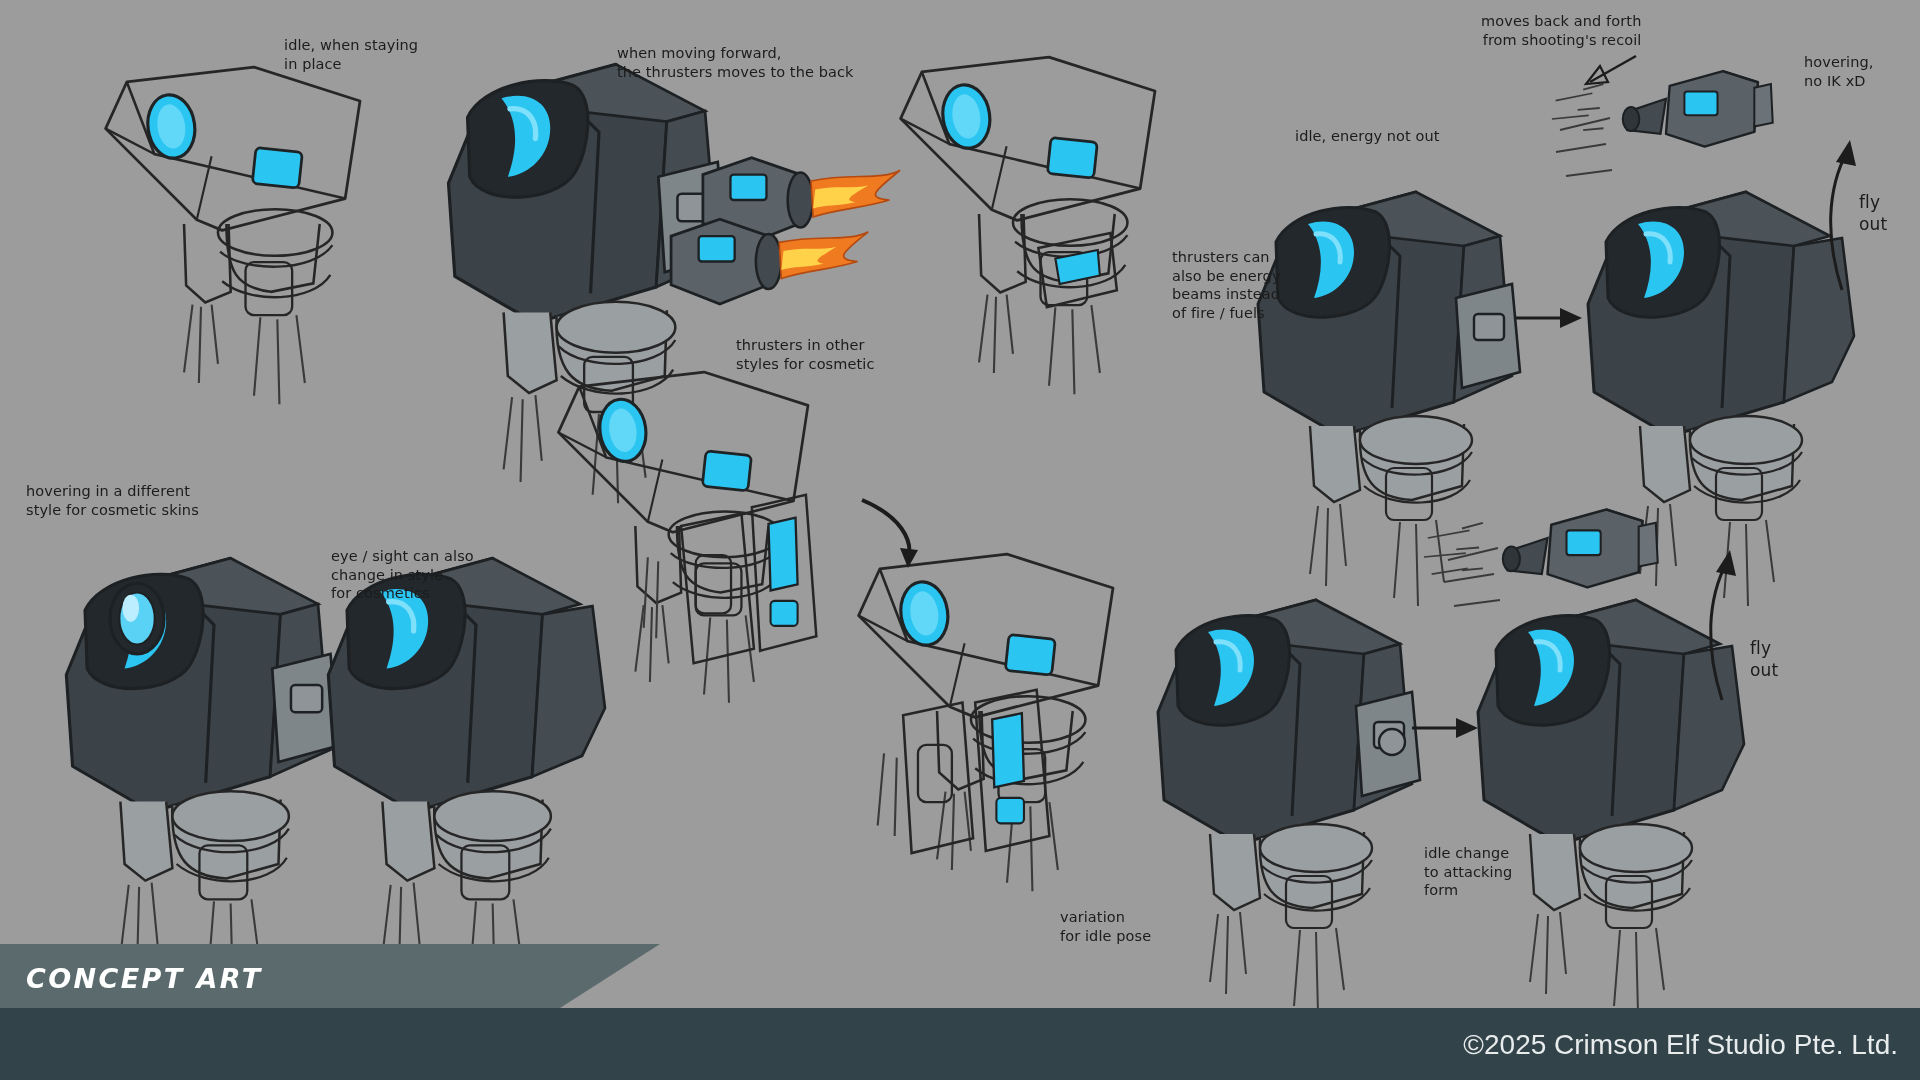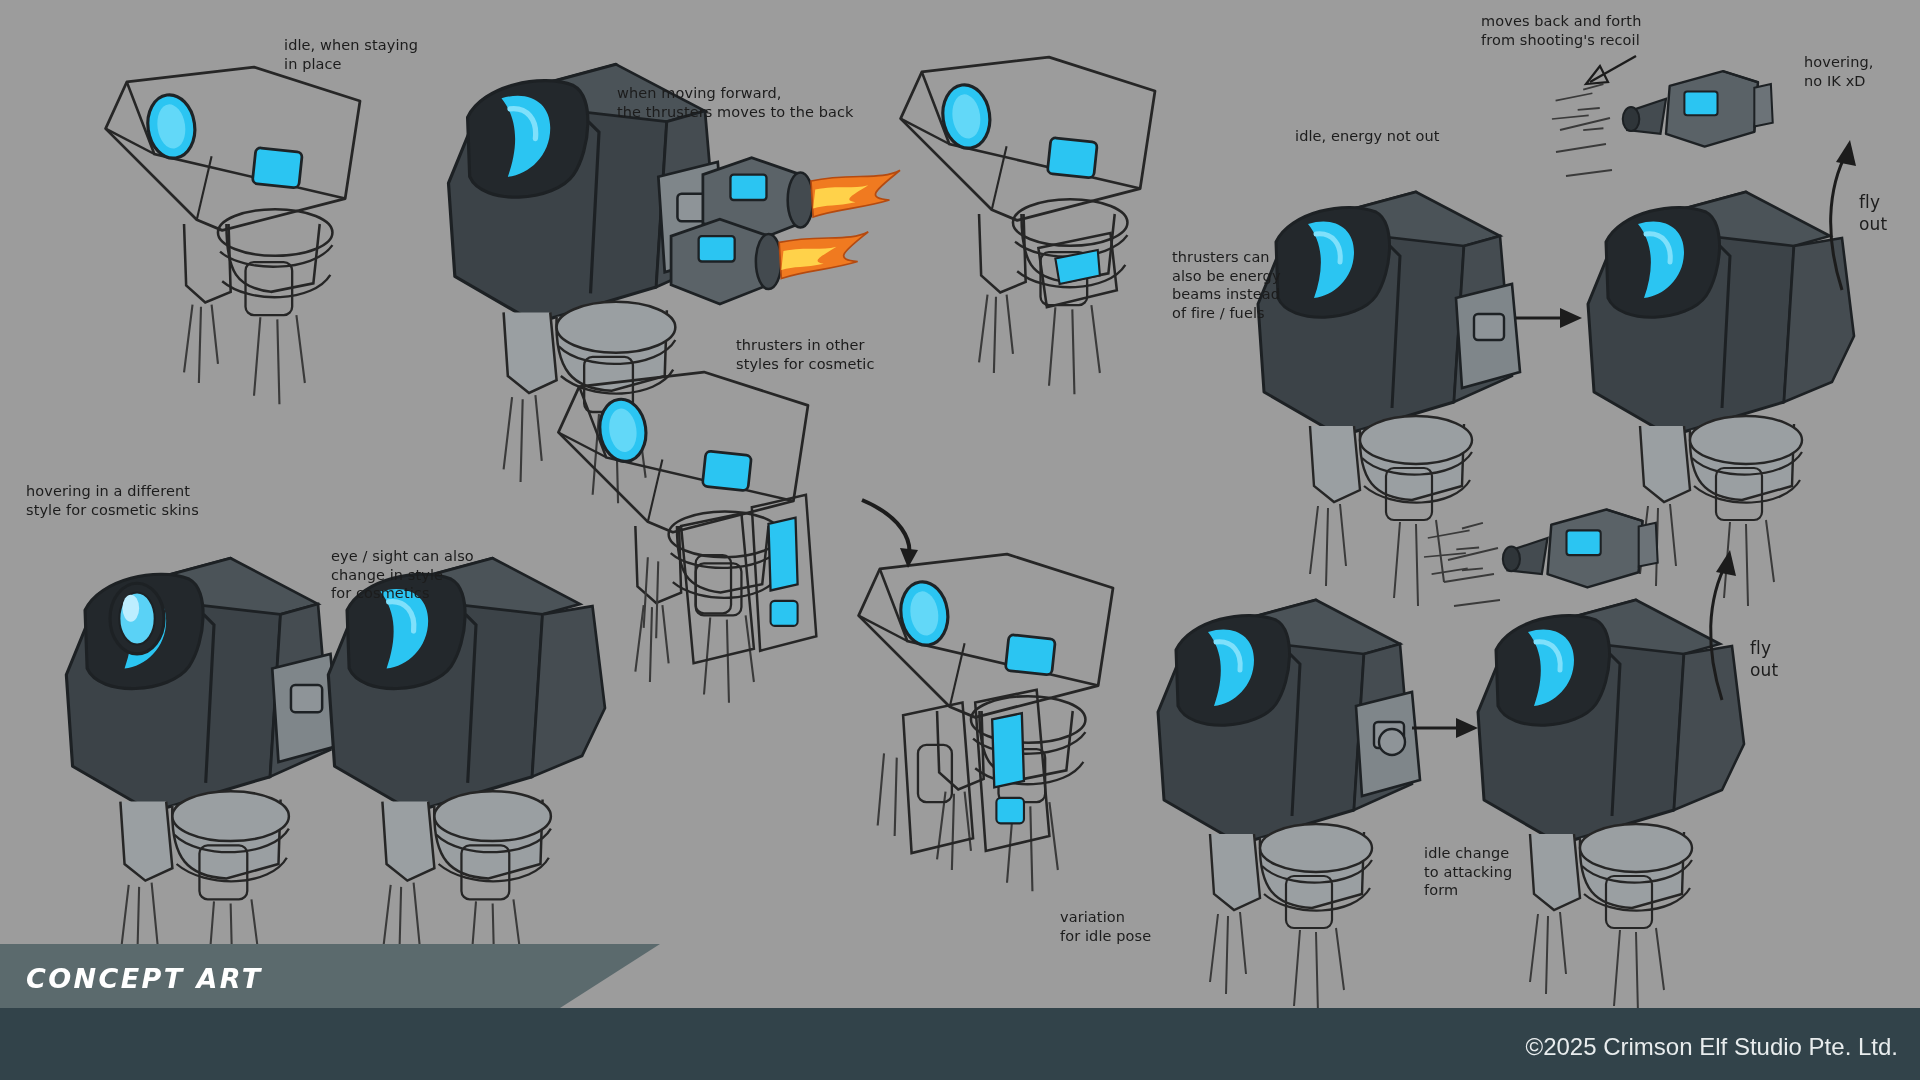--- a/index.html
+++ b/index.html
@@ -44,21 +44,21 @@
     position:absolute;left:24px;bottom:4px;
     color:#ffffff;
     font-family:"DejaVu Sans", sans-serif;
     font-weight:bold;font-style:italic;
     font-size:58px;letter-spacing:-0.5px;
   }
   #banner .copyright{
     position:absolute;right:22px;bottom:19px;
     color:#e8eced;
     font-family:"Liberation Sans", sans-serif;
-    font-size:24px;
+    font-size:28px;
   }
 </style>
 </head>
 <body>
 
 <div id="sheet">
 
   <svg class="layer" viewBox="0 0 1920 1080">
     <defs>
       <g id="mechLine">
@@ -256,36 +256,36 @@
     </g>
 
     <g>
       <path d="M1560 130 L1610 118 M1556 152 L1606 144 M1566 176 L1612 170" fill="none" stroke="#3a3a3a" stroke-width="2"></path>
       <path d="M1448 560 L1498 548 M1444 582 L1494 574 M1454 606 L1500 600" fill="none" stroke="#3a3a3a" stroke-width="2"></path>
     </g>
   </svg>
 
   <div class="note" style="left:284px;top:36px;">idle, when staying
 in place</div>
-  <div class="note" style="left:617px;top:44px;margin-top:40px;">when moving forward,
+  <div class="note" style="left:617px;top:44px;">when moving forward,
 the thrusters moves to the back</div>
   <div class="note" style="left:1128px;top:248px;margin-left:44px;">thrusters can
 also be energy
 beams instead
 of fire / fuels</div>
   <div class="note" style="left:736px;top:336px;">thrusters in other
 styles for cosmetic</div>
   <div class="note" style="left:26px;top:482px;">hovering in a different
 style for cosmetic skins</div>
   <div class="note" style="left:331px;top:504px;margin-top:43px;">eye / sight can also
 change in style
 for cosmetics</div>
   <div class="note" style="left:1060px;top:908px;">variation
 for idle pose</div>
-  <div class="note" style="left:1481px;top:12px;">moves back and forth
+  <div class="note" style="left:1481px;top:12px;text-align:right;">moves back and forth
 from shooting's recoil</div>
   <div class="note" style="left:1804px;top:53px;">hovering,
 no IK xD</div>
   <div class="note" style="left:1295px;top:127px;">idle, energy not out</div>
   <div class="note" style="left:1859px;top:192px;font-size:17px;">fly
 out</div>
   <div class="note" style="left:1750px;top:638px;font-size:17px;">fly
 out</div>
   <div class="note" style="left:1424px;top:844px;">idle change
 to attacking

